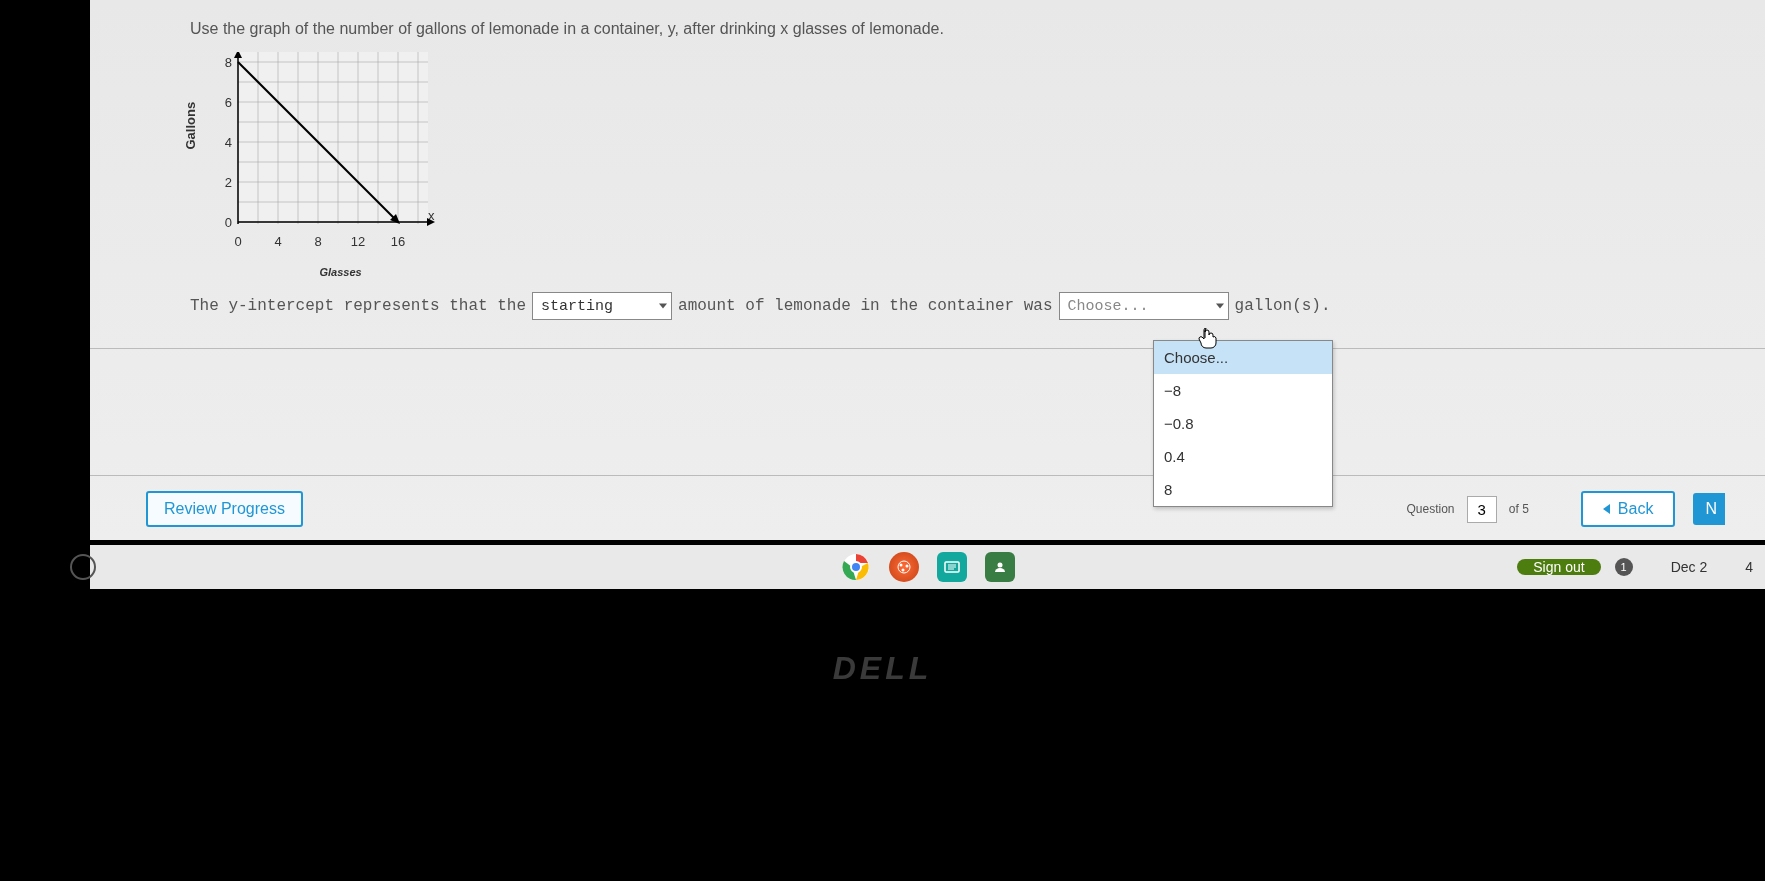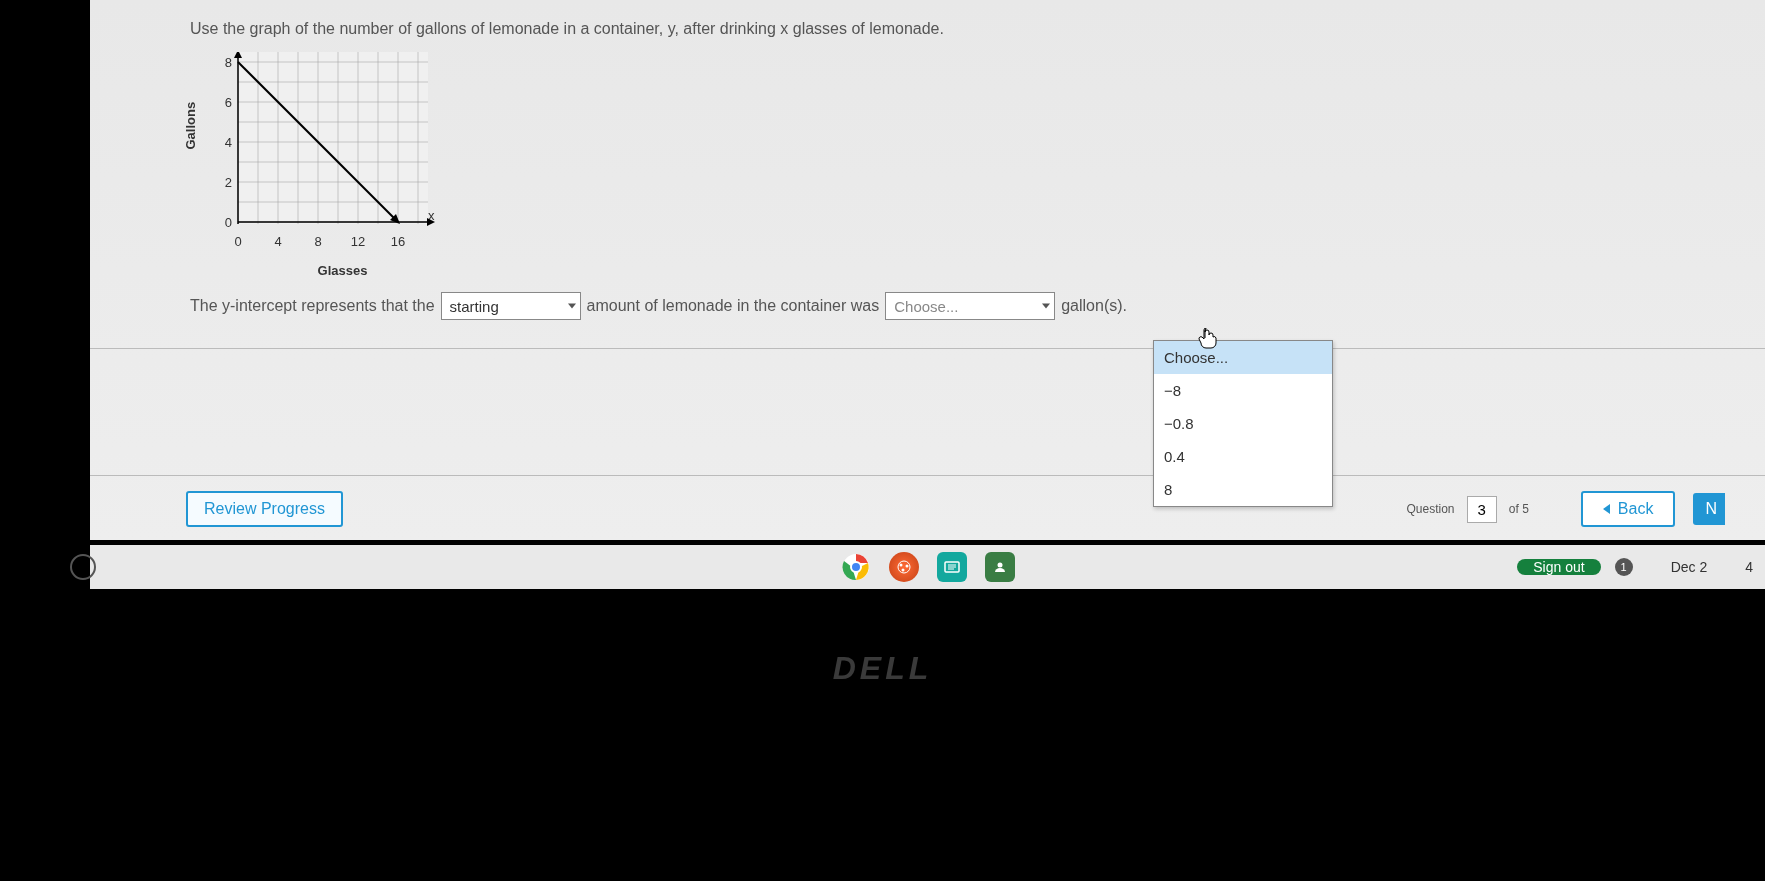--- a/index.html
+++ b/index.html
@@ -42,23 +42,24 @@
     transform-origin: left center;
     font-size: 13px;
     font-weight: bold;
     color: #333;
   }
   .x-axis-label {
     position: absolute;
     bottom: -6px;
     left: 50%;
     transform: translateX(-25%);
-    font-size: 13px;
+    font-size: 11px;
     font-weight: bold;
     color: #333;
+    font-style: italic;
   }
   .graph-svg {
     position: absolute;
     left: 28px;
     top: 0;
   }
   .y-ticks {
     position: absolute;
     left: 14px;
     top: 0;
@@ -84,20 +85,21 @@
   }
 
   .answer-line {
     display: flex;
     align-items: center;
     gap: 6px;
     font-size: 16px;
     color: #555;
     margin-top: 10px;
     flex-wrap: wrap;
+    font-family: Liberation Mono, monospace;
   }
   .select-box {
     border: 1px solid #888;
     background: #fff;
     padding: 4px 22px 4px 8px;
     font-size: 15px;
     position: relative;
     min-width: 140px;
     height: 28px;
     display: flex;
@@ -174,21 +176,20 @@
     gap: 12px;
   }
   .review-btn {
     border: 2px solid #2196d4;
     color: #2196d4;
     background: #f5fbff;
     padding: 7px 16px;
     font-size: 16px;
     border-radius: 3px;
     font-weight: 500;
-    margin-left: 40px;
   }
   .spacer { flex: 1; }
   .q-label { font-size: 12px; color: #555; }
   .q-num {
     border: 1px solid #aaa;
     background: #fff;
     padding: 4px 10px;
     font-size: 15px;
   }
   .back-btn {
@@ -252,21 +253,21 @@
     font-size: 16px;
   }
   .tb-right {
     position: absolute;
     right: 12px;
     display: flex;
     align-items: center;
     gap: 14px;
   }
   .signout {
-    background: #15803d;
+    background: #4d7c0f;
     color: #fff;
     padding: 0 16px;
     border-radius: 14px;
     font-size: 14px;
   }
   .notif {
     width: 18px; height: 18px;
     background: #555;
     color: #fff;
     border-radius: 50%;

